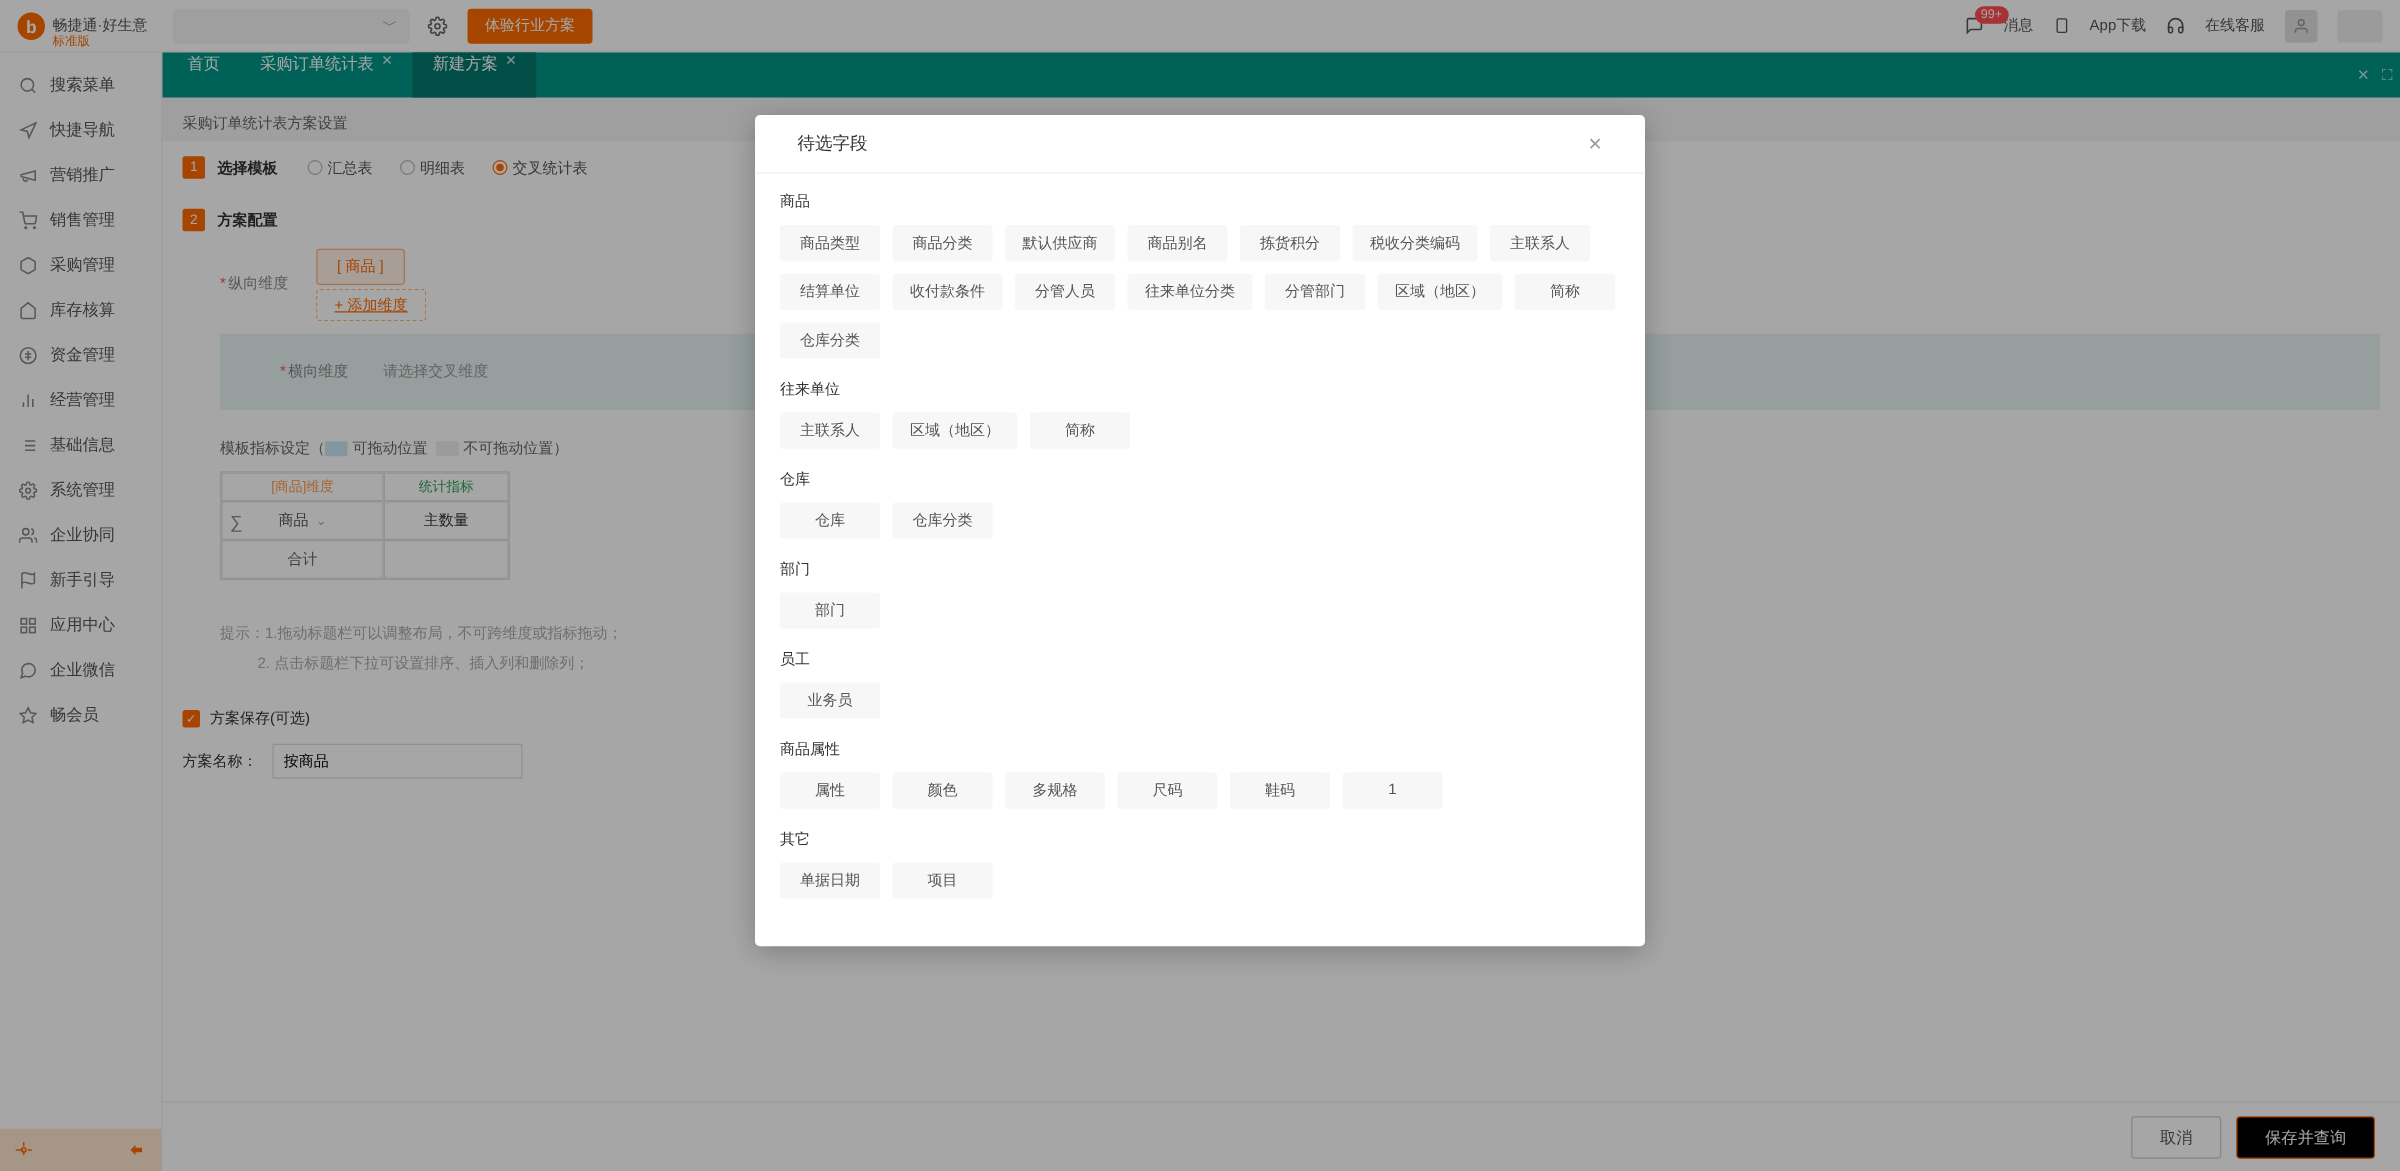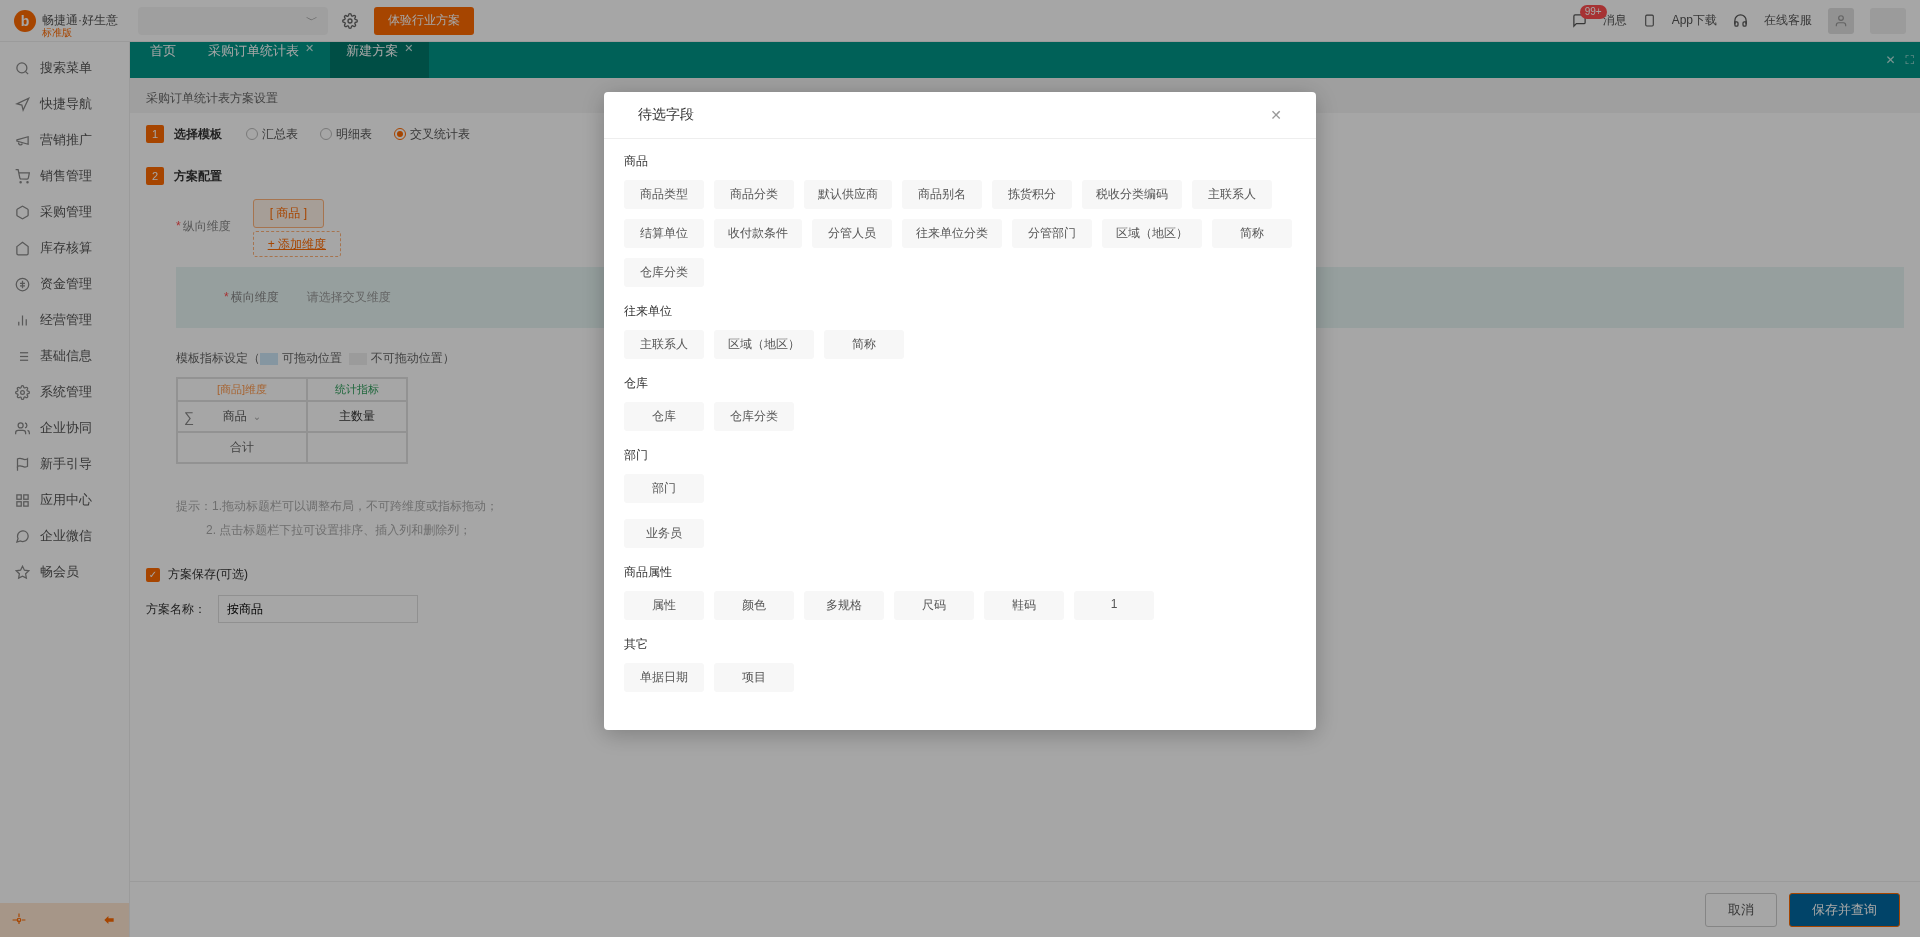--- a/index.html
+++ b/index.html
@@ -88,21 +88,21 @@
 .hint-block { margin-top:30px; font-size:12px; color:#aaa; line-height:2;}
 
 .save-row { margin-top:24px; display:flex; align-items:center; gap:8px; font-size:12px;}
 .chk { width:14px; height:14px; background:#ff6a00; border-radius:2px; display:inline-flex; align-items:center; justify-content:center; color:#fff; font-size:10px;}
 .name-row { margin-top:12px; display:flex; align-items:center; gap:12px; font-size:12px;}
 .name-input { width:200px; height:28px; border:1px solid #ddd; padding:0 8px; font-size:12px;}
 
 
 .footer-bar { height:56px; border-top:1px solid #eee; background:#fff; display:flex; align-items:center; justify-content:flex-end; gap:12px; padding:0 20px;}
 .btn { height:34px; padding:0 22px; border:1px solid #ccc; background:#fff; border-radius:3px; cursor:pointer; font-size:13px; color:#555;}
-.btn.primary { background:#0369a1; border-color:#ff6a00; color:#fff;}
+.btn.primary { background:#000000; border-color:#ff6a00; color:#fff;}
 
 
 .modal { position:fixed; top:92px; left:50%; transform:translateX(-50%); width:712px; background:#fff; border-radius:4px; box-shadow:0 4px 24px rgba(0,0,0,.25); z-index:200; max-height:78vh; display:flex; flex-direction:column;}
 .modal-hd { padding:14px 34px; border-bottom:1px solid #eee; display:flex; align-items:center; justify-content:space-between; font-size:14px; color:#333;}
 .modal-close { cursor:pointer; color:#999; font-size:14px;}
 .modal-bd { padding:14px 20px 22px; overflow:auto;}
 .fld-group { margin-bottom:16px;}
 .fld-group-title { font-size:12px; color:#333; margin-bottom:10px; font-weight:500;}
 .fld-chips { display:flex; flex-wrap:wrap; gap:10px;}
 .fld-chip { min-width:80px; padding:6px 14px; background:#f7f7f7; border-radius:3px; text-align:center; font-size:12px; color:#555; cursor:pointer;}
@@ -482,20 +482,21 @@
           <div class="fld-chip">仓库分类</div>
         </div>
       </div>
       <div class="fld-group">
         <div class="fld-group-title">部门</div>
         <div class="fld-chips">
           <div class="fld-chip">部门</div>
         </div>
       </div>
       <div class="fld-group">
+        <div class="fld-group-title">员工</div>
         <div class="fld-chips">
           <div class="fld-chip">业务员</div>
         </div>
       </div>
       <div class="fld-group">
         <div class="fld-group-title">商品属性</div>
         <div class="fld-chips">
           <div class="fld-chip">属性</div>
           <div class="fld-chip">颜色</div>
           <div class="fld-chip">多规格</div>

